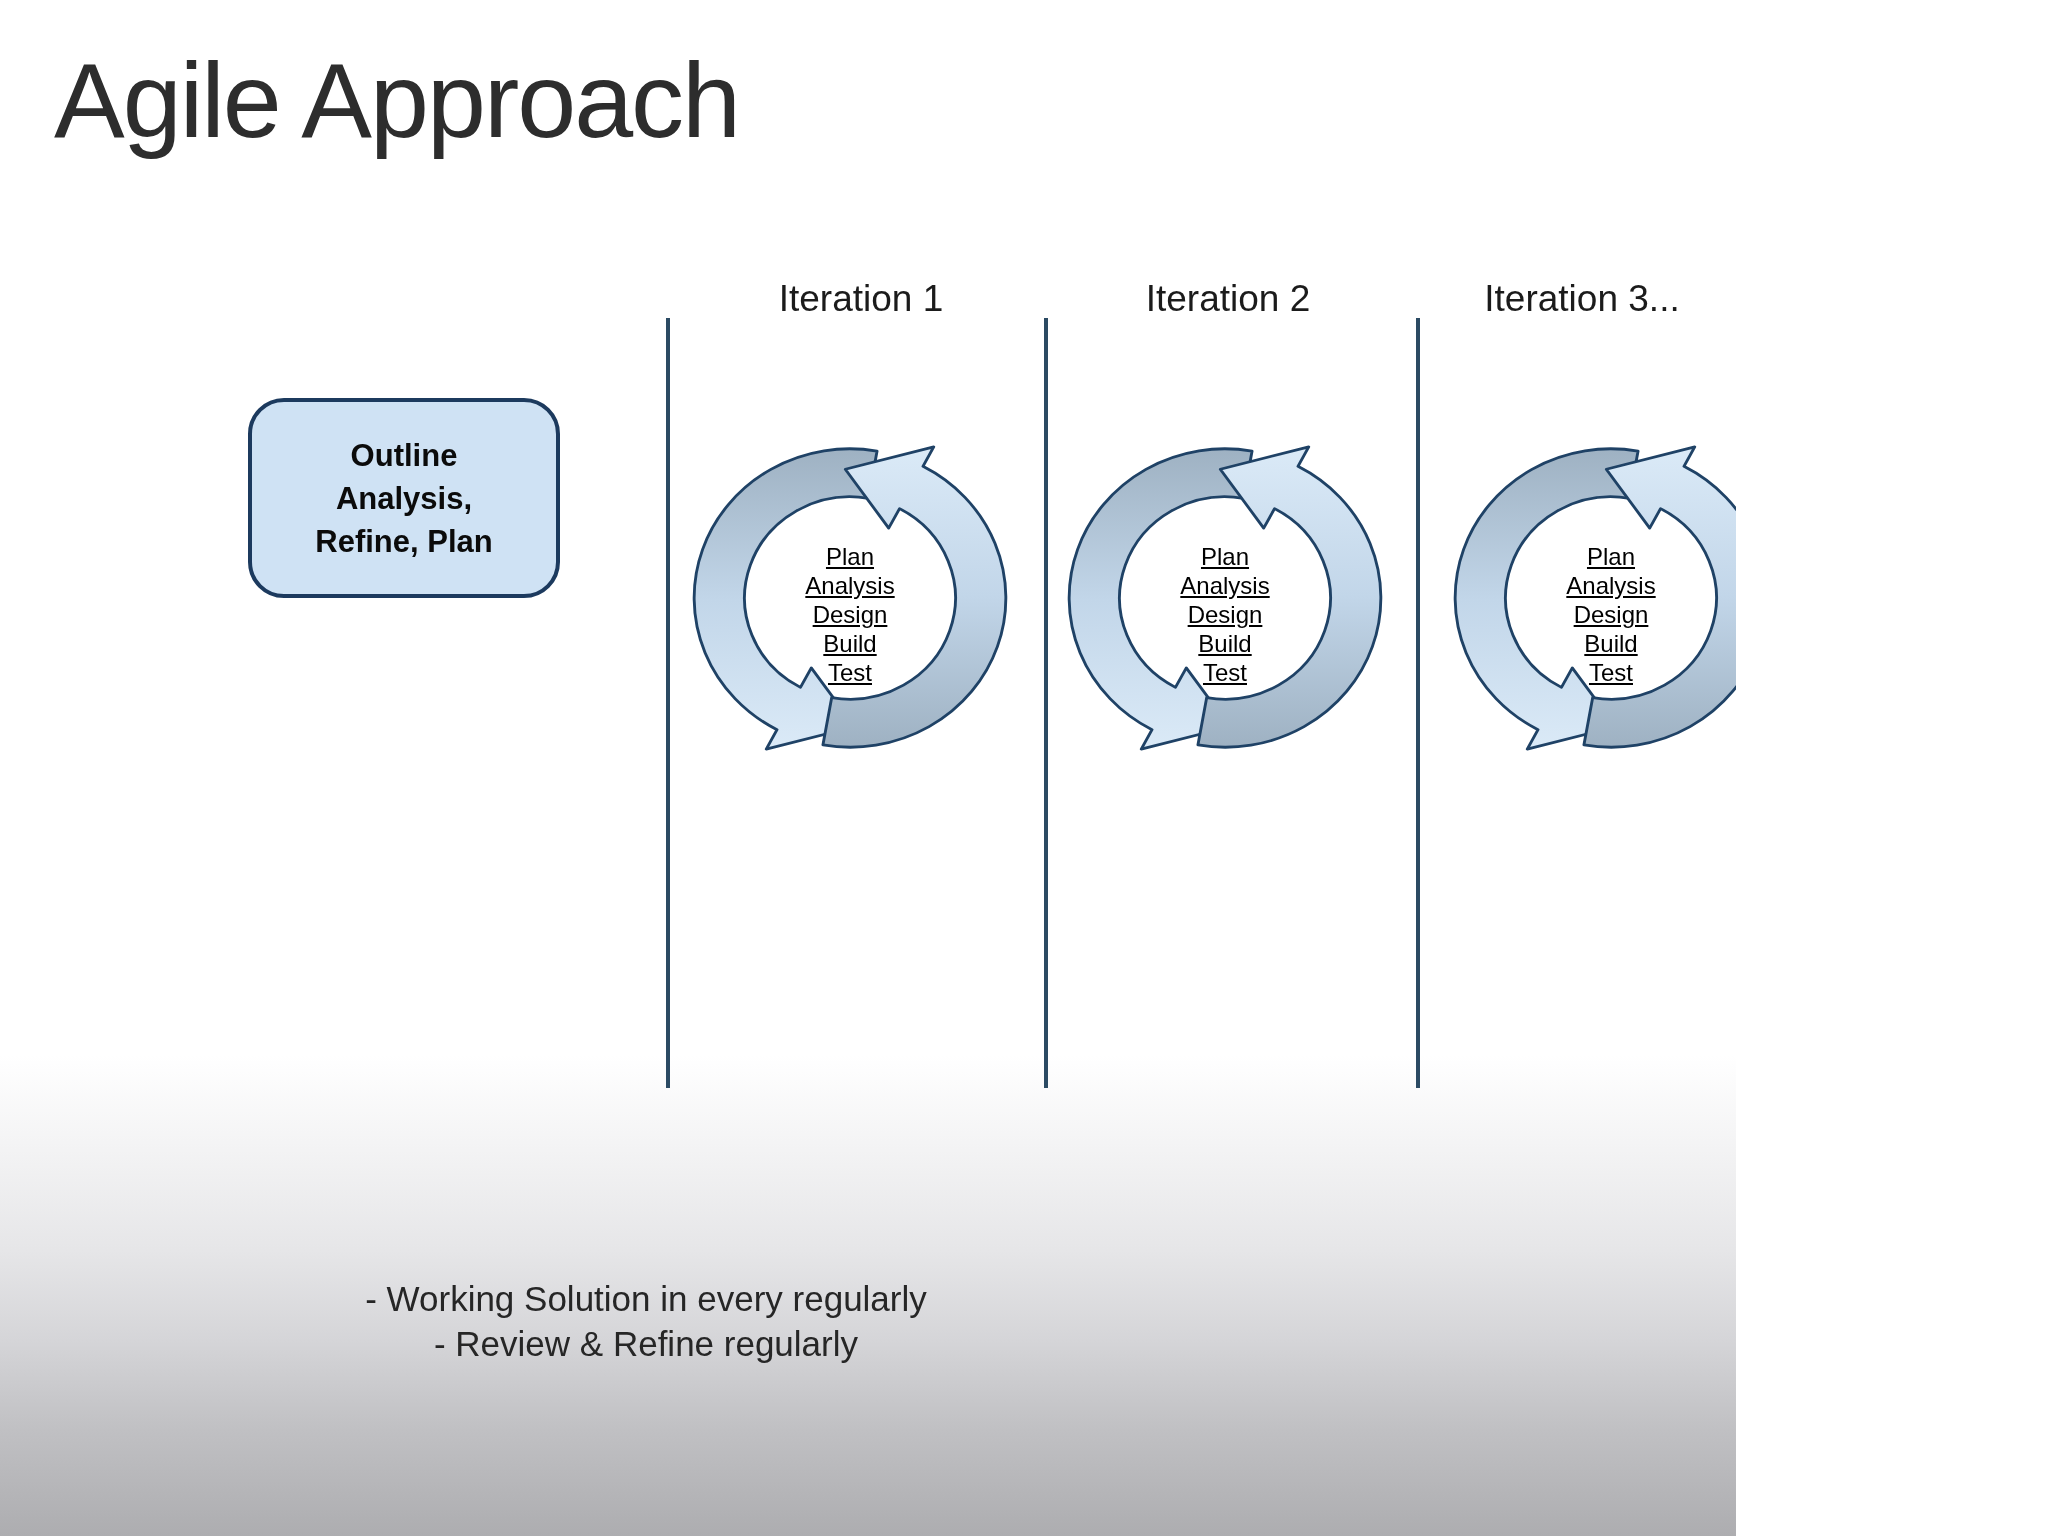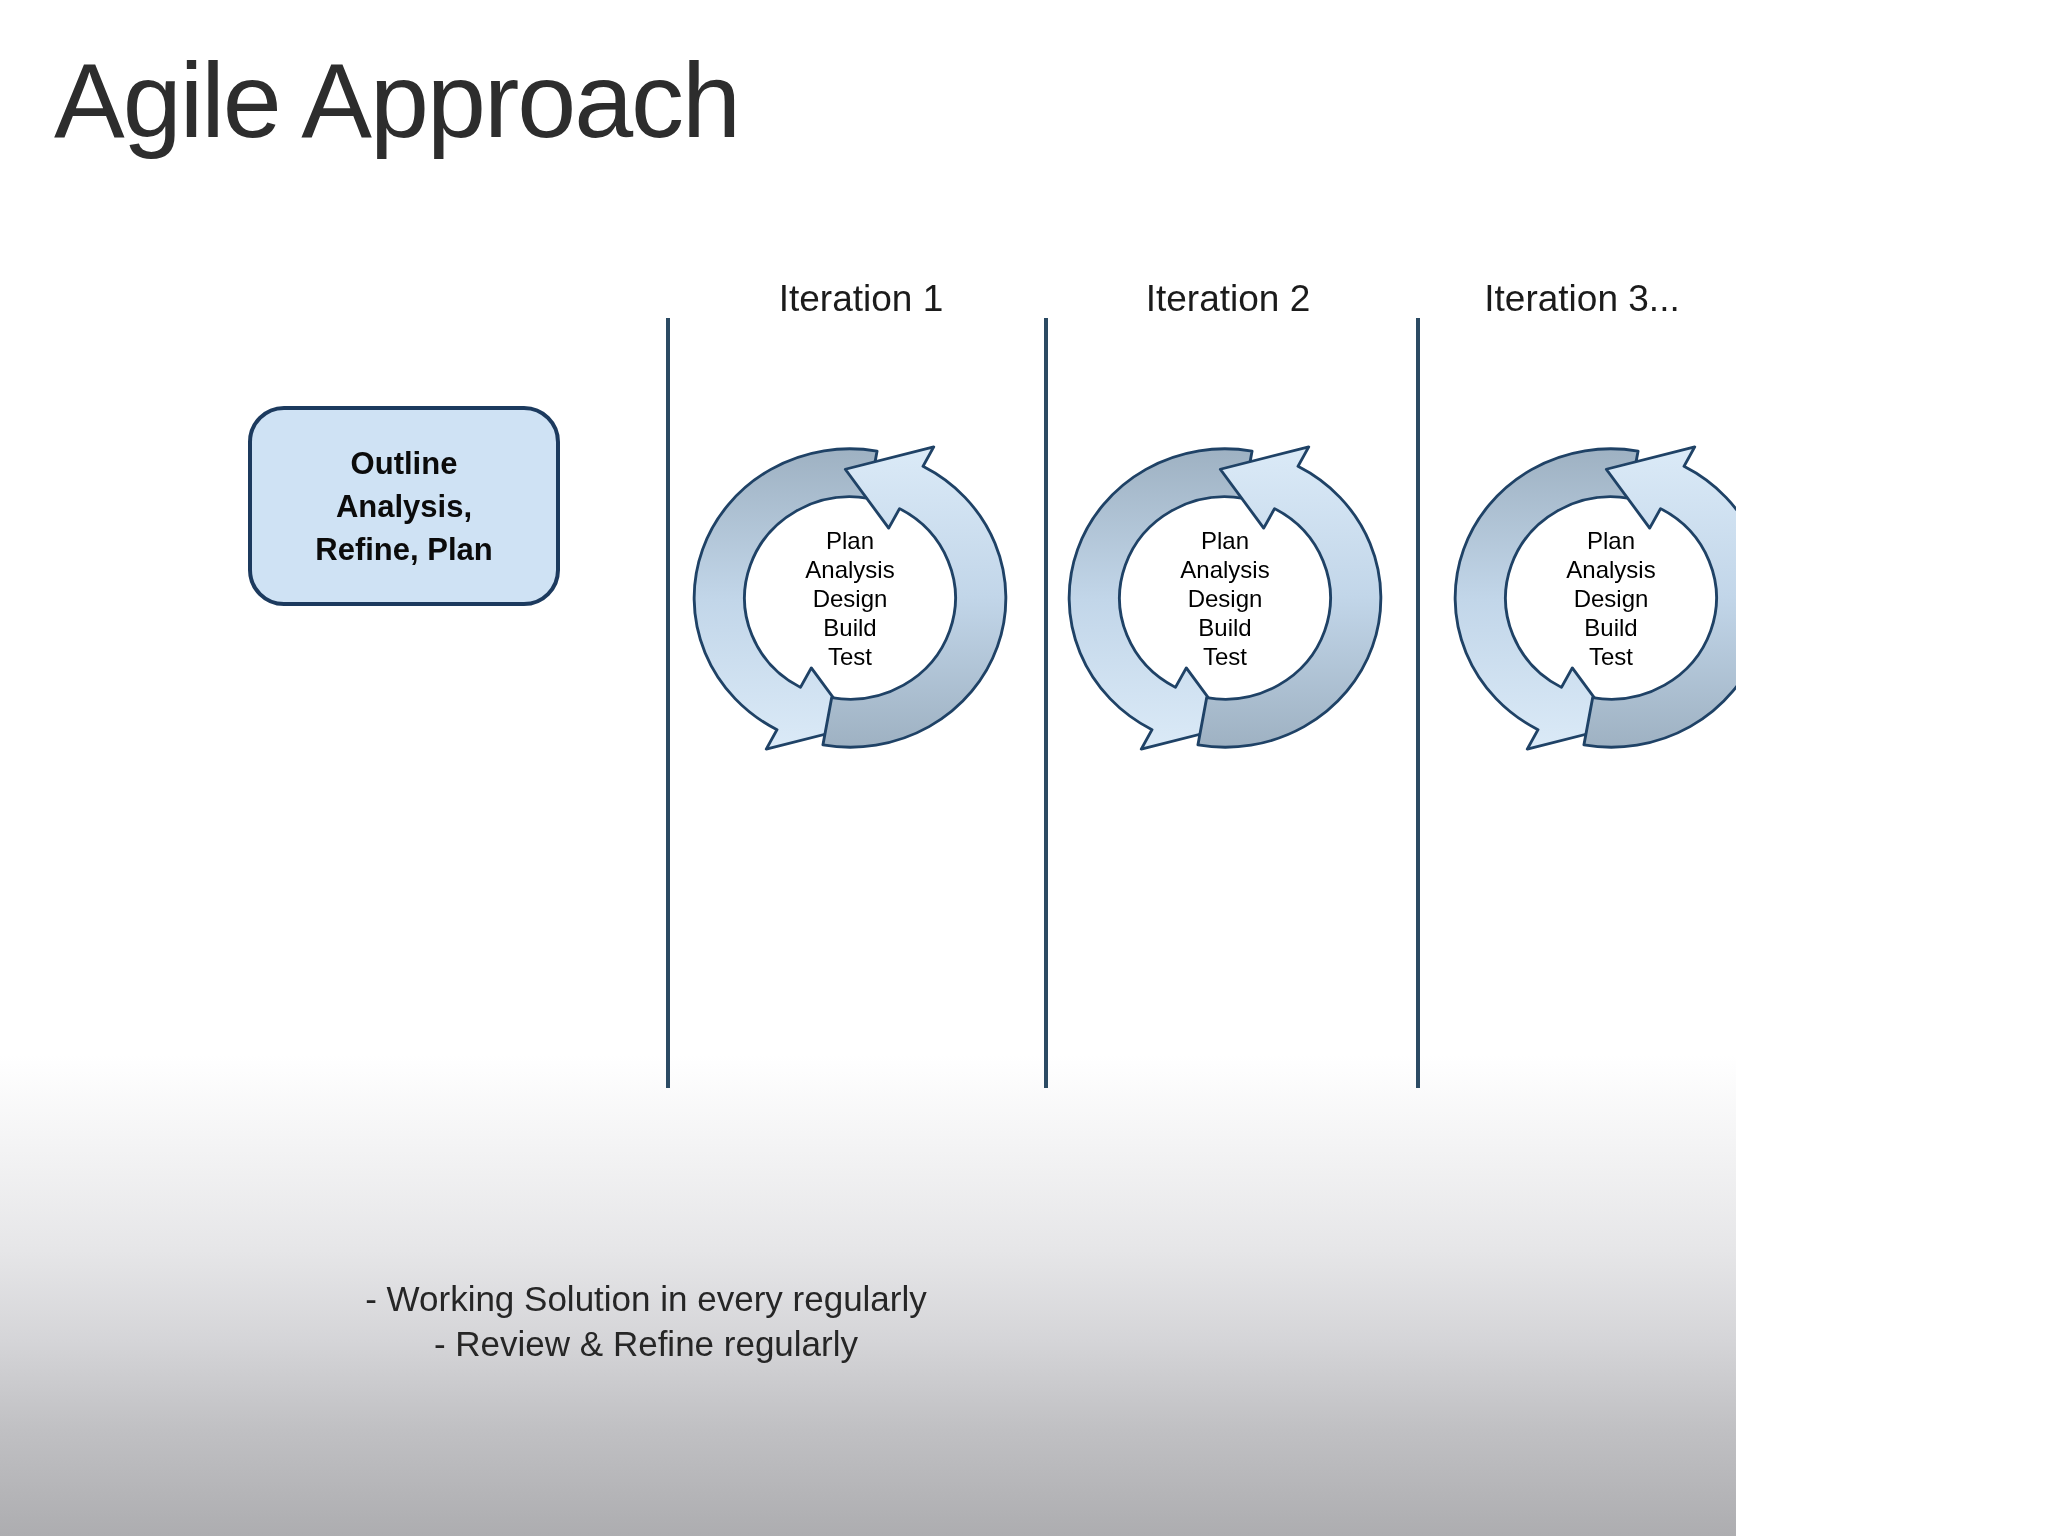--- a/index.html
+++ b/index.html
@@ -25,31 +25,31 @@
     position:absolute; top:318px; width:4px; height:770px; background:#2b4a63;
   }
   .divider.d1{left:666px;}
   .divider.d2{left:1044px;}
   .divider.d3{left:1416px;}
   .outline-box{
     position:absolute; left:248px; top:398px; width:312px; height:200px;
     box-sizing:border-box; border:4px solid #1c3a5e; border-radius:36px;
     background:#cfe2f4;
     display:flex; flex-direction:column; align-items:center; justify-content:center;
-    font-weight:bold; font-size:31px; line-height:43px; color:#0b0b0b; text-align:center;margin-top:8px;
+    font-weight:bold; font-size:31px; line-height:43px; color:#0b0b0b; text-align:center;
   }
   .cycle{position:absolute; top:436px; width:338px; height:324px;}
   .cycle.c1{left:681px;}
   .cycle.c2{left:1056px;}
   .cycle.c3{left:1442px;}
   .cycle svg{position:absolute; left:0; top:0; width:338px; height:324px;}
   .cycle-text{
-    position:absolute; left:0; top:0; width:100%; height:100%;
+    position:absolute; left:0; top:16px; width:100%; height:100%;
     display:flex; flex-direction:column; align-items:center; justify-content:center;
-    font-size:24px; line-height:29px; color:#000; text-align:center;
+    font-size:24px; line-height:29px; color:#000; text-align:center;text-decoration:underline;
   }
   .footer{
     position:absolute; left:646px; top:1276px; transform:translateX(-50%);
     font-size:35px; line-height:45px; color:#262626; text-align:center; white-space:nowrap;
   }
   .defs-svg{position:absolute; width:0; height:0;}
 </style>
 </head>
 <body>
 

